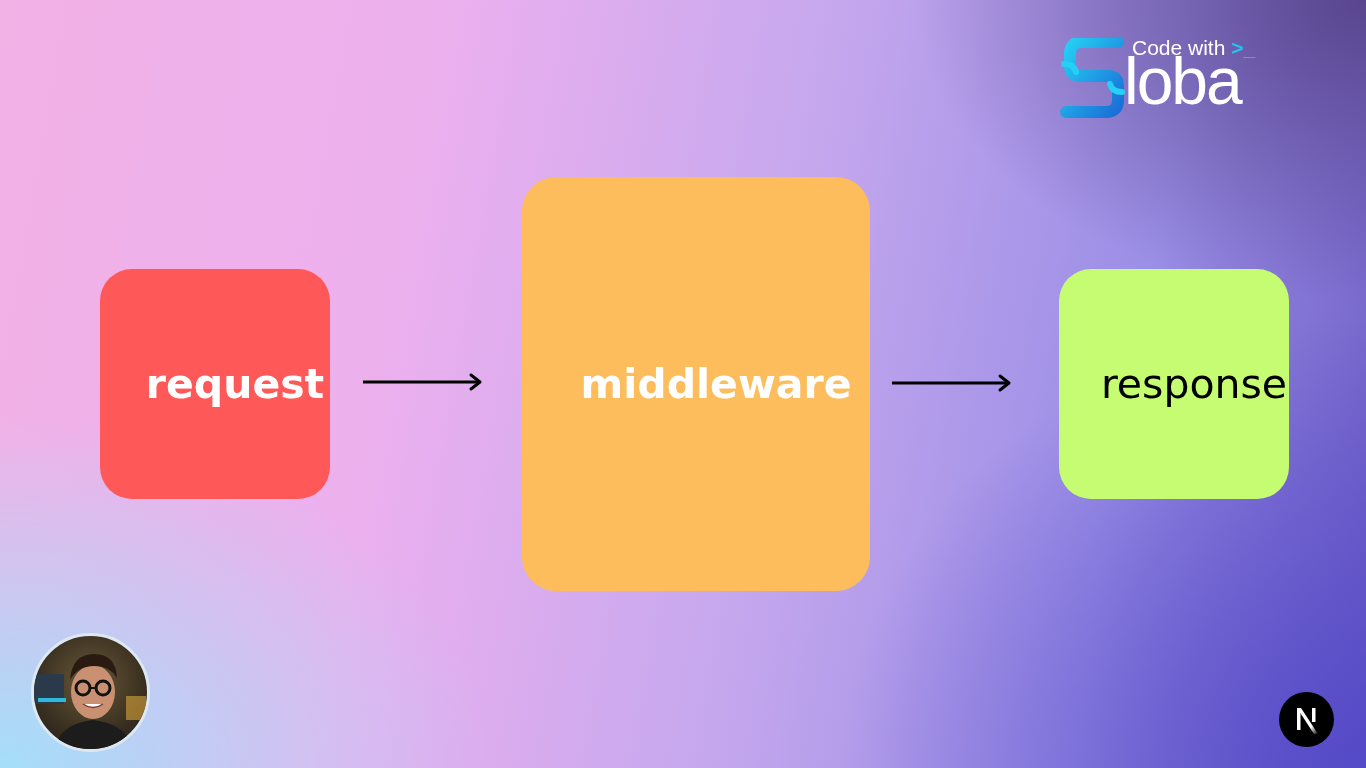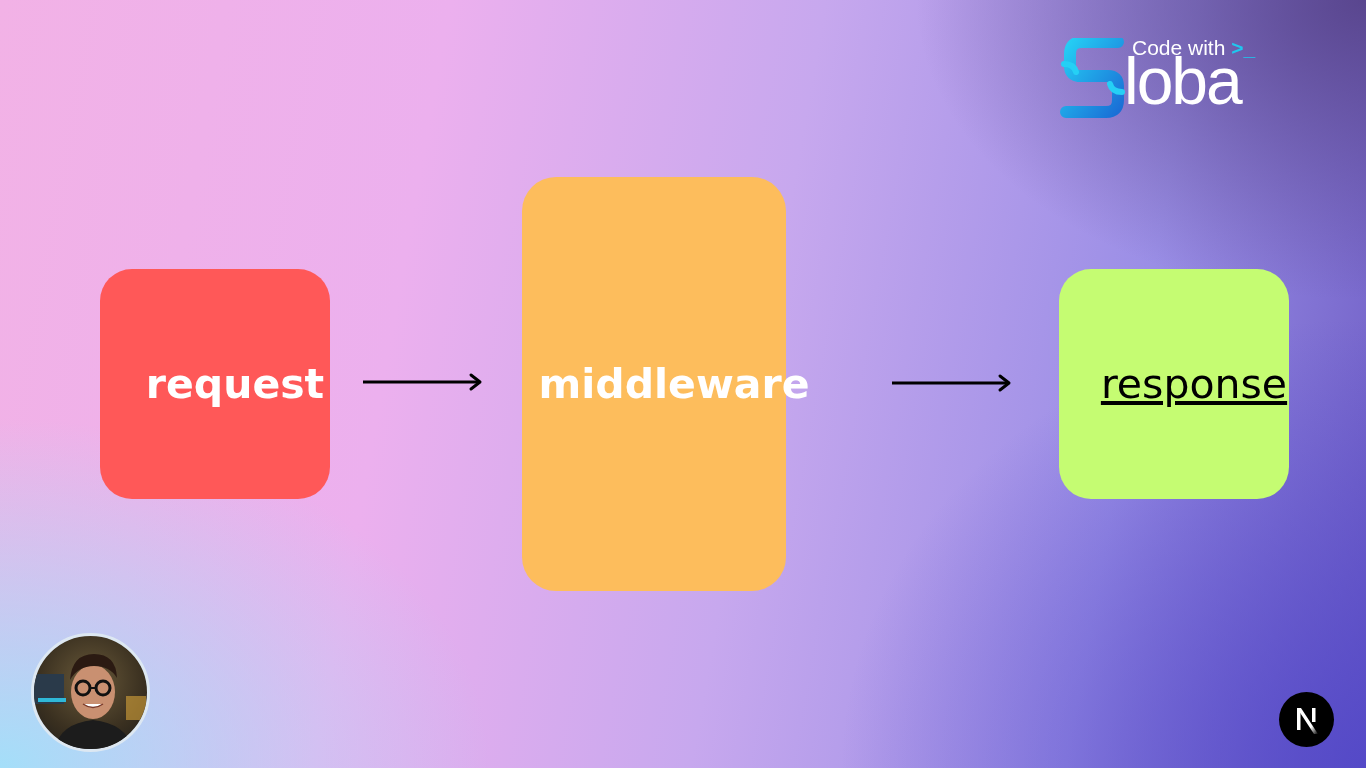--- a/index.html
+++ b/index.html
@@ -21,24 +21,24 @@
       border-radius: 34px;
       padding-left: 40px;
     }
     .box-label {
       font-family: "DejaVu Sans", sans-serif;
       font-size: 41px;
       letter-spacing: 0px;
     }
     #request-box { left: 100px; top: 269px; width: 230px; height: 230px; border-radius: 32px; }
     #request-box .box-label { color: #ffffff; font-weight: bold; }
-    #middleware-box { left: 522px; top: 177px; width: 264px; height: 414px; border-radius: 34px; }
+    #middleware-box { left: 522px; top: 177px; width: 348px; height: 414px; border-radius: 34px; }
     #middleware-box .box-label { color: #ffffff; font-weight: bold; }
     #response-box { left: 1059px; top: 269px; width: 230px; height: 230px; border-radius: 32px; }
-    #response-box .box-label { color: #000000; font-weight: normal; text-decoration: underline; }
+    #response-box .box-label { color: #000000; font-weight: normal; }
 
     .arrow { position: absolute; }
     #arrow-1 { left: 363px; top: 372px; }
     #arrow-2 { left: 892px; top: 373px; }
 
     #logo {
       position: absolute;
       left: 1060px; top: 36px;
       width: 225px; height: 82px;
     }

